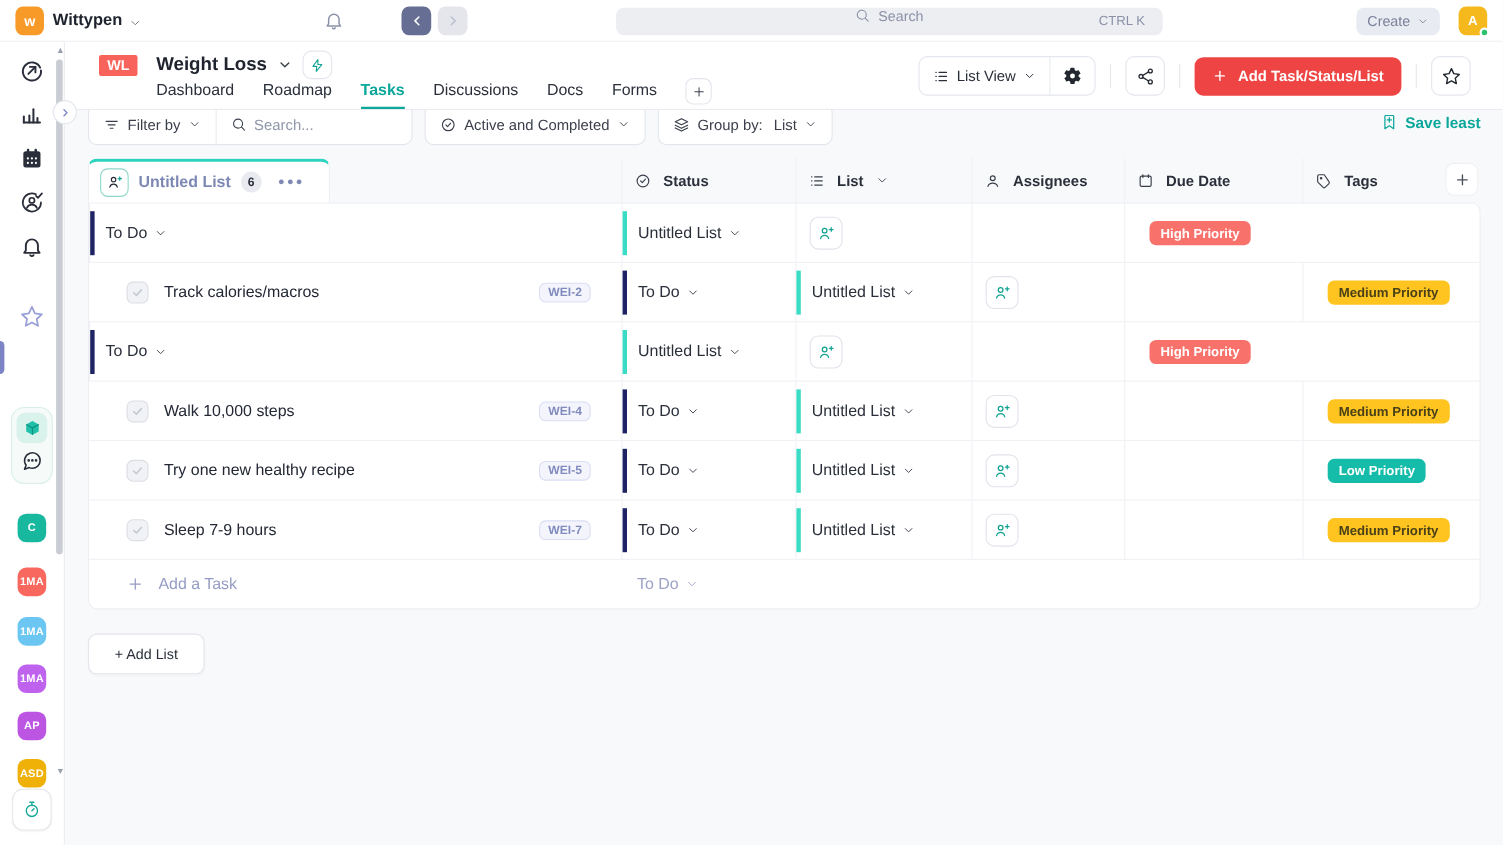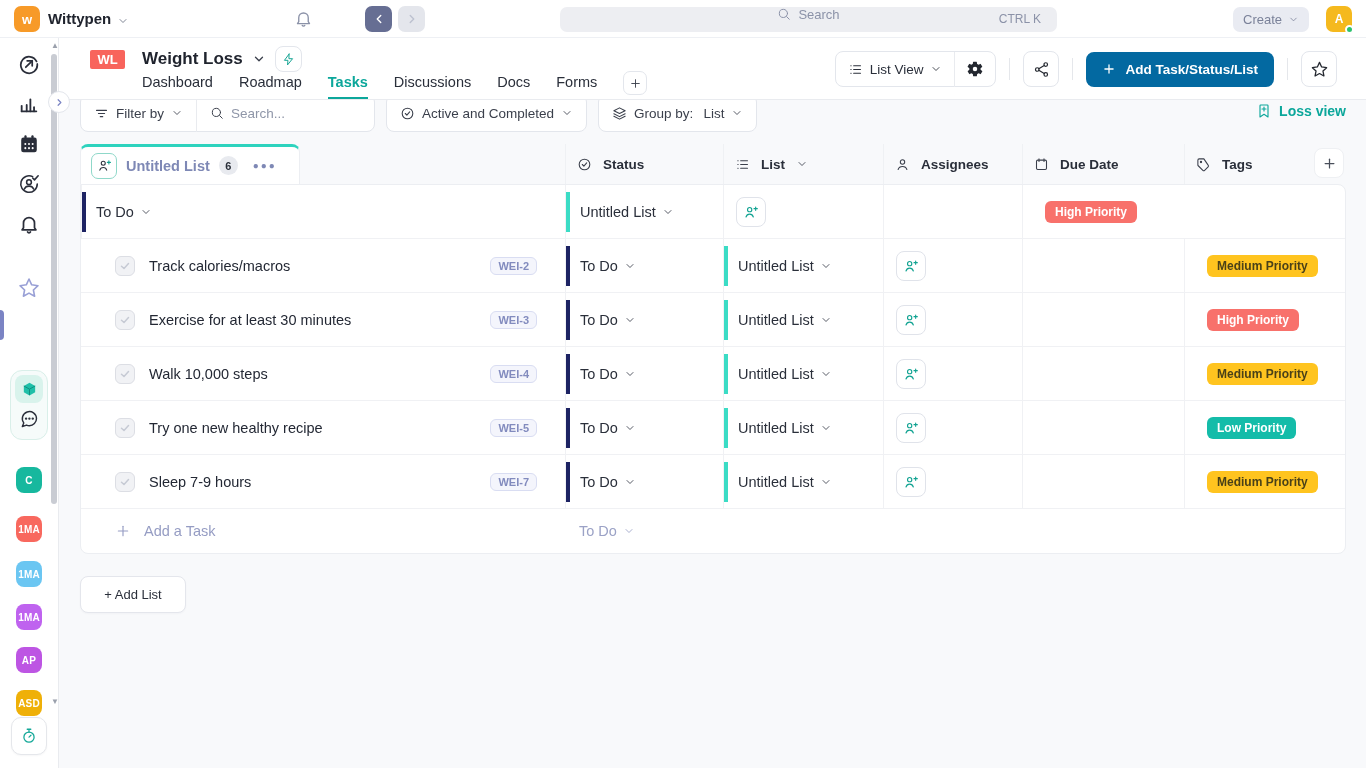--- a/index.html
+++ b/index.html
@@ -49,21 +49,21 @@
   .ptab { font-size:14.5px; color:#2A2F3A; padding-bottom:9px; cursor:pointer; }
   .ptab.active { color:#0CA79B; font-weight:600; box-shadow:inset 0 -2px 0 #0CA79B; }
   .ptab-add { width:24px; height:24px; border:1px solid #E3E6EC; border-radius:7px; color:#3A3F4B; display:flex; align-items:center; justify-content:center; margin-bottom:4px; cursor:pointer; }
   .p-controls { position:absolute; right:29px; top:13px; display:flex; align-items:center; gap:13px; }
   .view-group { display:flex; align-items:center; height:36px; border:1px solid #E3E6EC; border-radius:8px; background:#fff; }
   .view-seg { display:flex; align-items:center; gap:7px; padding:0 12px; font-size:13.5px; color:#2A2F3A; cursor:pointer; }
   .view-div { width:1px; height:35px; background:#E9EBEF; }
   .gear-seg { width:40px; height:35px; display:flex; align-items:center; justify-content:center; color:#23272F; cursor:pointer; }
   .ctl-sep { width:1px; height:22px; background:#E5E7EB; }
   .icon-box { width:36px; height:36px; border:1px solid #E3E6EC; border-radius:8px; background:#fff; display:flex; align-items:center; justify-content:center; color:#23272F; cursor:pointer; }
-  .add-task-btn { height:35px; border:none; border-radius:8px; background:#0369a1; color:#fff; font-weight:700; font-size:13.5px; padding:0 16px; display:flex; align-items:center; gap:9px; cursor:pointer; font-family:inherit; }
+  .add-task-btn { height:35px; border:none; border-radius:8px; background:#ef4444; color:#fff; font-weight:700; font-size:13.5px; padding:0 16px; display:flex; align-items:center; gap:9px; cursor:pointer; font-family:inherit; }
 
   
   .content { position:absolute; left:59px; top:84px; width:1307px; height:668px; background:#F8F9FB; }
   .toolbar { position:relative; margin:10px 0 0 21px; height:38px; display:flex; gap:11px; }
   .tbx { display:flex; align-items:center; background:#fff; border:1px solid #E3E6EC; border-radius:8px; height:38px; font-size:13.5px; color:#3A3F4B; }
   .tbx-seg { display:flex; align-items:center; gap:7px; padding:0 13px; cursor:pointer; }
   .tbx-div { width:1px; height:37px; background:#E9EBEF; }
   .tbx input { border:none; outline:none; background:transparent; font-size:13.5px; color:#3A3F4B; width:130px; font-family:inherit; }
   .tbx input::placeholder { color:#8F96A8; }
   .saveview { position:absolute; right:20px; top:9px; display:flex; align-items:center; gap:7px; color:#0CA79B; font-size:14px; font-weight:600; cursor:pointer; }
@@ -370,21 +370,21 @@
             <polyline points="6 9 12 15 18 9"></polyline>
           </svg>
       </div>
     </div>
     <div class="saveview">
       <svg class="ic" width="16" height="16" viewBox="0 0 24 24">
           <path d="M18 21l-6-4-6 4V4a1 1 0 0 1 1-1h10a1 1 0 0 1 1 1z"></path>
           <line x1="12" y1="6" x2="12" y2="12"></line>
           <line x1="9" y1="9" x2="15" y2="9"></line>
         </svg>
-      <span>Loss view</span>
+      <span>Save least</span>
     </div>
   </div>
 
   <div class="table">
     <div class="t-header">
       <div class="t-cols">
         <div class="t-col first"></div>
         <div class="t-col">
           <svg class="ic" width="15" height="15" viewBox="0 0 24 24">
               <circle cx="12" cy="12" r="8.5"></circle>
@@ -519,29 +519,20 @@
               </svg>
             </span>
           </div>
         <div class="cell c-due"></div>
         <div class="cell c-tags">
             <span class="tag" style="background:#FFC41F;color:#4A4118">Medium Priority</span>
           </div>
       </div>
 
       <div class="trow">
-        <div class="cell c-task">
-          <span class="checkbox">
-              <svg class="ic" width="12" height="12" viewBox="0 0 24 24" style="color:#C6CAD4;stroke-width:3">
-                <polyline points="5 12.5 10 17 19 7"></polyline>
-              </svg>
-            </span>
-          <span class="ttl">Exercise for at least 30 minutes</span>
-          <span class="key">WEI-3</span>
-        </div>
         <div class="cell c-status">
             <i class="bar bar-status"></i>
             <span>To Do</span>
             <svg class="ic" width="12" height="12" viewBox="0 0 24 24">
               <polyline points="6 9 12 15 18 9"></polyline>
             </svg>
           </div>
         <div class="cell c-list">
             <i class="bar bar-list"></i>
             <span>Untitled List</span>

